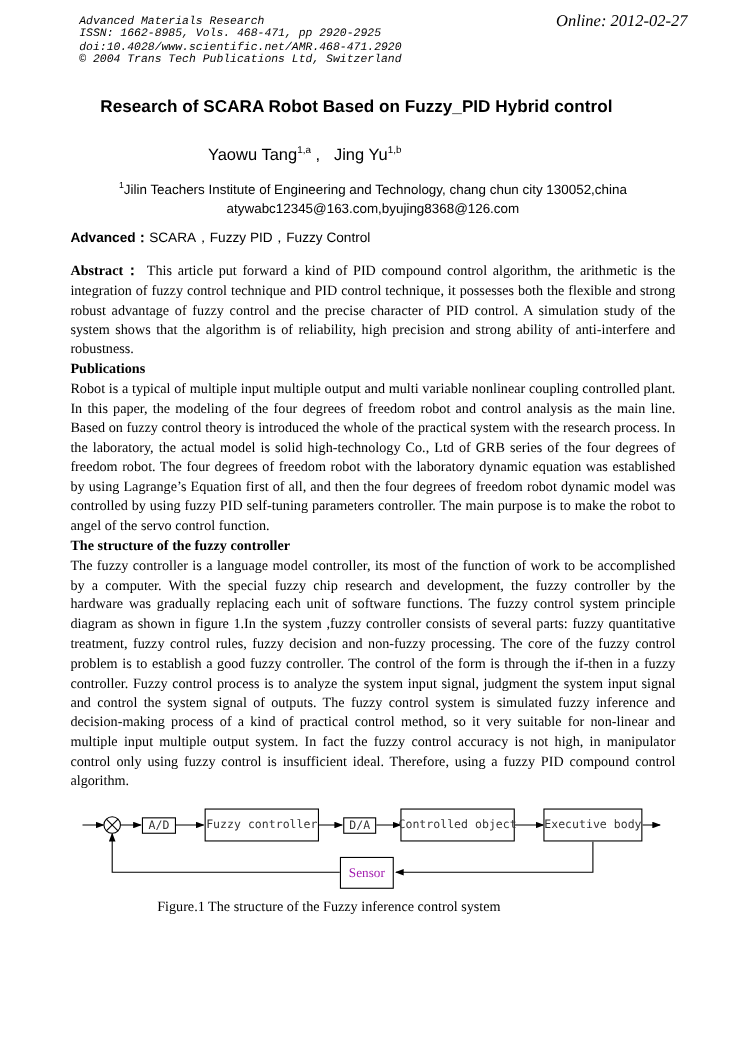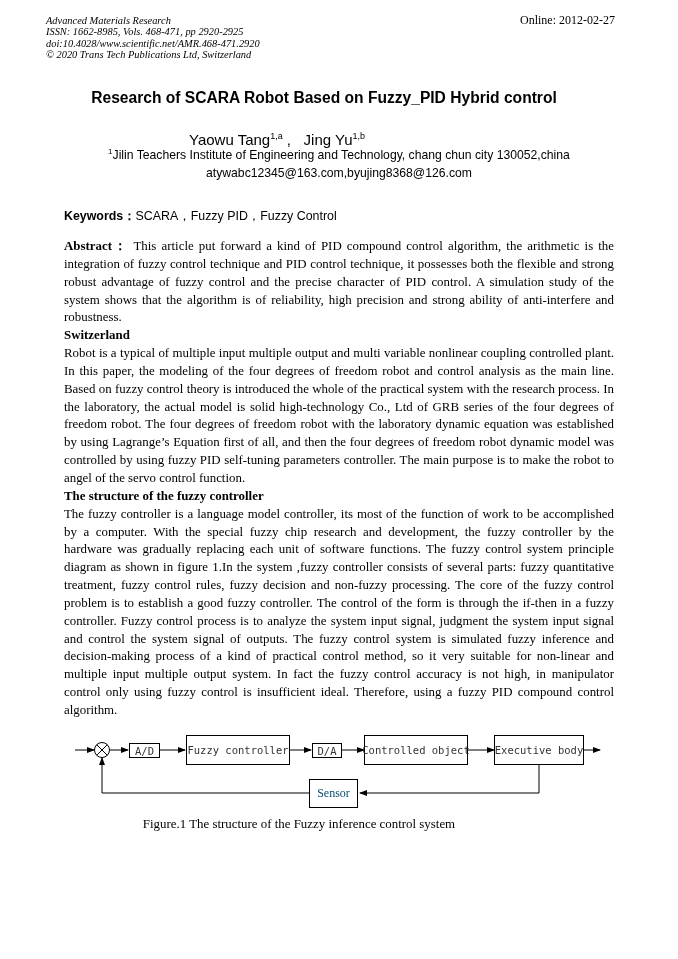--- a/index.html
+++ b/index.html
@@ -1,65 +1,65 @@
 <!DOCTYPE html>
 <html><head>
 <meta charset="utf-8">
 <style>
   html, body { margin: 0; padding: 0; background: #ffffff; }
   body { width: 678px; height: 959px; position: relative; overflow: hidden; color: #000; }
-  .hdr { position: absolute; left: 46px; top: 15px; font-family: Liberation Serif, serif; font-style: italic; font-size: 10.4px; line-height: 11.4px; }
+  .hdr { position: absolute; left: 72px; top: 15px; font-family: Liberation Mono, monospace; font-style: italic; font-size: 10.4px; line-height: 11.4px; }
   .hdr div { white-space: nowrap; }
-  .online { position: absolute; right: 63px; top: 15px; font-family: "Liberation Serif", serif; font-size: 12px; line-height: 11.4px; }
+  .online { position: absolute; right: 53px; top: 15px; font-family: "Liberation Serif", serif; font-style: italic; font-size: 15px; line-height: 11.4px; }
   .title { position: absolute; left: 0; width: 648px; top: 89px; text-align: center; font-family: "Liberation Sans", sans-serif; font-weight: bold; font-size: 15.6px; }
   .authors { position: absolute; left: 0; width: 554px; top: 131px; text-align: center; font-family: "Liberation Sans", sans-serif; font-size: 15px; }
   .authors sup { font-size: 9px; vertical-align: 6px; }
-  .affil { position: absolute; left: 0; width: 678px; top: 143px; text-align: center; font-family: "Liberation Sans", sans-serif; font-size: 12.2px; line-height: 18px; }
+  .affil { position: absolute; left: 0; width: 678px; top: 160px; text-align: center; font-family: "Liberation Sans", sans-serif; font-size: 12.2px; line-height: 18px; }
   .affil sup { font-size: 8px; vertical-align: 5px; }
   .keywords { position: absolute; left: 64px; top: 208px; font-family: "Liberation Sans", sans-serif; font-size: 12.4px; }
   .keywords b { font-weight: bold; }
   .body { position: absolute; left: 64px; width: 550px; font-family: "Liberation Serif", serif; font-size: 12.9px; line-height: 17.85px; text-align: justify; }
   .body p { margin: 0; }
   .body h3 { margin: 0; font-size: 12.9px; font-weight: bold; }
   .abstract { top: 238px; }
   .abstract b { font-weight: bold; }
   .diagram { position: absolute; left: 0; top: 730px; width: 584px; height: 90px; }
   .box { position: absolute; border: 1px solid #000; box-sizing: border-box; display: flex; align-items: center; justify-content: center; font-family: "DejaVu Sans Mono", "Liberation Mono", monospace; font-size: 10.5px; color: #333; background: #fff; white-space: nowrap; }
-  .box.serif { font-family: "Liberation Serif", serif; font-size: 12px; color: #0c4a6e; }
+  .box.serif { font-family: "Liberation Serif", serif; font-size: 12px; color: #a21caf; }
   .caption { position: absolute; left: 0; width: 598px; top: 817px; text-align: center; font-family: "Liberation Serif", serif; font-size: 12.9px; }
 </style>
 </head>
 <body>
 
 <div class="hdr">
   <div>Advanced Materials Research</div>
   <div>ISSN: 1662-8985, Vols. 468-471, pp 2920-2925</div>
   <div>doi:10.4028/www.scientific.net/AMR.468-471.2920</div>
-  <div>© 2020 Trans Tech Publications Ltd, Switzerland</div>
+  <div>© 2004 Trans Tech Publications Ltd, Switzerland</div>
 </div>
 <div class="online">Online: 2012-02-27</div>
 
 <div class="title">Research of SCARA Robot Based on Fuzzy_PID Hybrid control</div>
 
 <div class="authors">
   <span>Yaowu Tang</span><sup>1,a</sup><span style="white-space:pre"> ,   </span><span>Jing Yu</span><sup>1,b</sup>
 </div>
 
 <div class="affil">
   <div><sup>1</sup><span>Jilin Teachers Institute of Engineering and Technology, chang chun city 130052,china</span></div>
   <div>atywabc12345@163.com,byujing8368@126.com</div>
 </div>
 
 <div class="keywords">
-  <b>Keywords：</b><span>SCARA，Fuzzy PID，Fuzzy Control</span>
+  <b>Advanced：</b><span>SCARA，Fuzzy PID，Fuzzy Control</span>
 </div>
 
 <div class="body abstract">
   <p><b>Abstract：</b><span> This article put forward a kind of PID compound control algorithm, the arithmetic is the integration of fuzzy control technique and PID control technique, it possesses both the flexible and strong robust advantage of fuzzy control and the precise character of PID control. A simulation study of the system shows that the algorithm is of reliability, high precision and strong ability of anti-interfere and robustness.</span></p>
-  <h3>Switzerland</h3>
+  <h3>Publications</h3>
   <p>Robot is a typical of multiple input multiple output and multi variable nonlinear coupling controlled plant. In this paper, the modeling of the four degrees of freedom robot and control analysis as the main line. Based on fuzzy control theory is introduced the whole of the practical system with the research process. In the laboratory, the actual model is solid high-technology Co., Ltd of GRB series of the four degrees of freedom robot. The four degrees of freedom robot with the laboratory dynamic equation was established by using Lagrange’s Equation first of all, and then the four degrees of freedom robot dynamic model was controlled by using fuzzy PID self-tuning parameters controller. The main purpose is to make the robot to angel of the servo control function.</p>
   <h3>The structure of the fuzzy controller</h3>
   <p>The fuzzy controller is a language model controller, its most of the function of work to be accomplished by a computer. With the special fuzzy chip research and development, the fuzzy controller by the hardware was gradually replacing each unit of software functions. The fuzzy control system principle diagram as shown in figure 1.In the system ,fuzzy controller consists of several parts: fuzzy quantitative treatment, fuzzy control rules, fuzzy decision and non-fuzzy processing. The core of the fuzzy control problem is to establish a good fuzzy controller. The control of the form is through the if-then in a fuzzy controller. Fuzzy control process is to analyze the system input signal, judgment the system input signal and control the system signal of outputs. The fuzzy control system is simulated fuzzy inference and decision-making process of a kind of practical control method, so it very suitable for non-linear and multiple input multiple output system. In fact the fuzzy control accuracy is not high, in manipulator control only using fuzzy control is insufficient ideal. Therefore, using a fuzzy PID compound control algorithm.</p>
 </div>
 
 <div class="diagram">
   <svg width="678" height="90" viewBox="0 0 678 90" style="position:absolute;left:0;top:0">
     <defs>
       <marker id="arr" markerWidth="8" markerHeight="6" refX="7" refY="3" orient="auto" markerUnits="userSpaceOnUse">
         <path d="M0,0 L8,3 L0,6 Z" fill="#000"></path>

